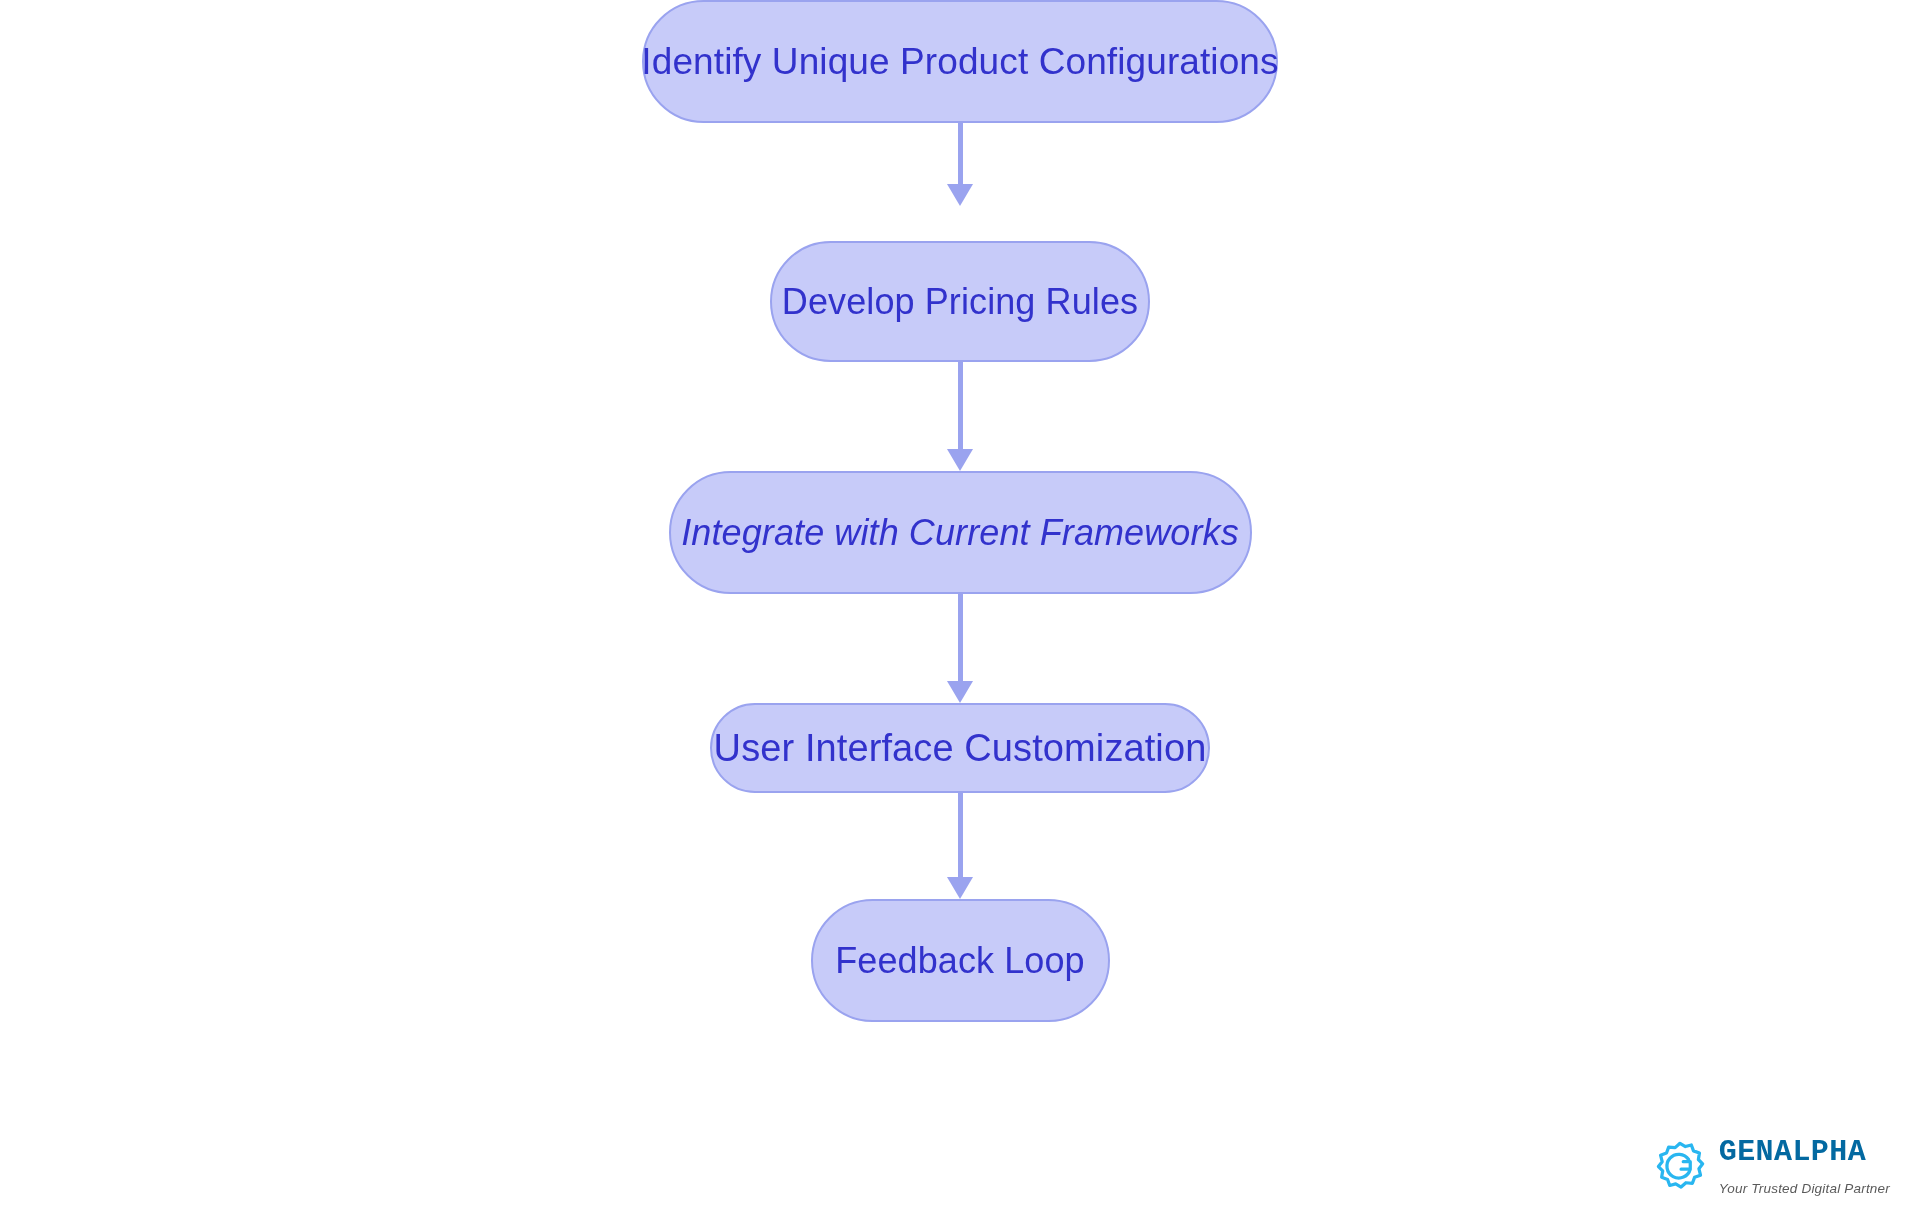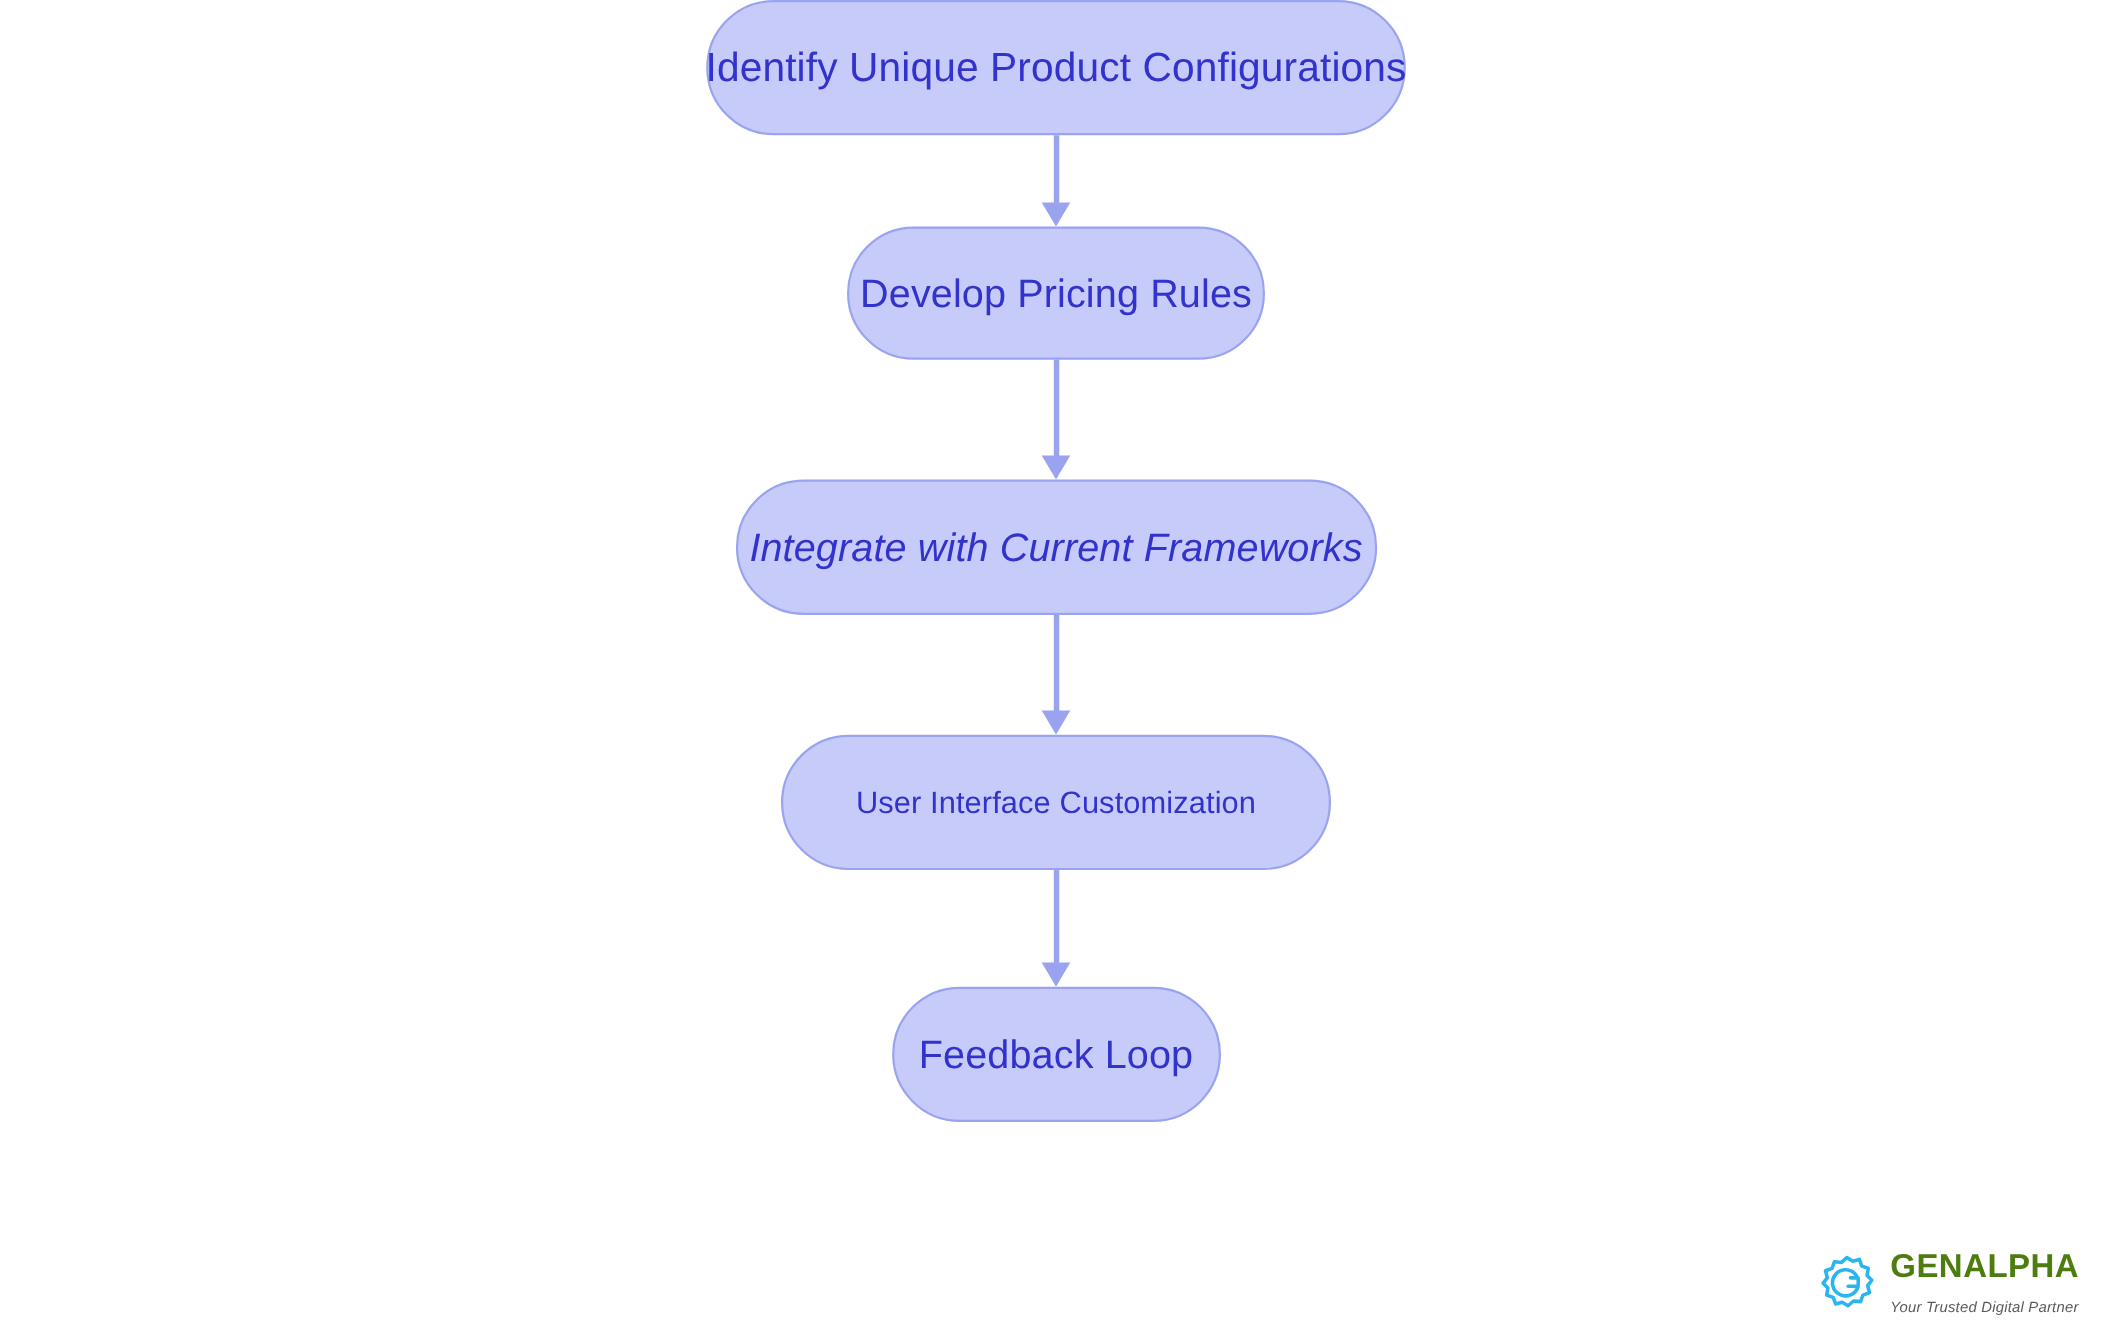--- a/index.html
+++ b/index.html
@@ -52,23 +52,23 @@
     user-select: none;
   }
 
   .node-label {
     color: #3232cc;
     line-height: 1;
   }
 
   
   .n1 { width: 636px; height: 123px; font-size: 37px; }
-  .n2 { width: 380px; height: 121px; font-size: 36px; }
+  .n2 { width: 380px; height: 121px; font-size: 36px; margin-top: 35px; }
   .n3 { width: 583px; height: 123px; font-size: 36px; font-style: italic; }
-  .n4 { width: 500px; height: 123px; font-size: 28px; }
+  .n4 { width: 500px; height: 90px; font-size: 38px; }
   .n5 { width: 299px; height: 123px; font-size: 36px; }
 
   
   .connector {
     position: relative;
     width: 30px;
     display: flex;
     flex-direction: column;
     align-items: center;
   }
@@ -105,25 +105,25 @@
     flex: 0 0 auto;
     display: block;
   }
   #logo .wordmark {
     display: flex;
     flex-direction: column;
     justify-content: center;
     line-height: 1;
   }
   #logo .brand {
-    font-family: Liberation Sans, sans-serif;
+    font-family: Liberation Mono, monospace;
     font-weight: 700;
     font-size: 30px;
     letter-spacing: 0.4px;
-    color: #4d7c0f;
+    color: #0369a1;
   }
   #logo .tagline {
     font-family: "Liberation Sans", sans-serif;
     font-style: italic;
     font-size: 13.5px;
     color: #5a5a5a;
     margin-top: 15px;
     letter-spacing: 0.2px;
   }
 </style>

